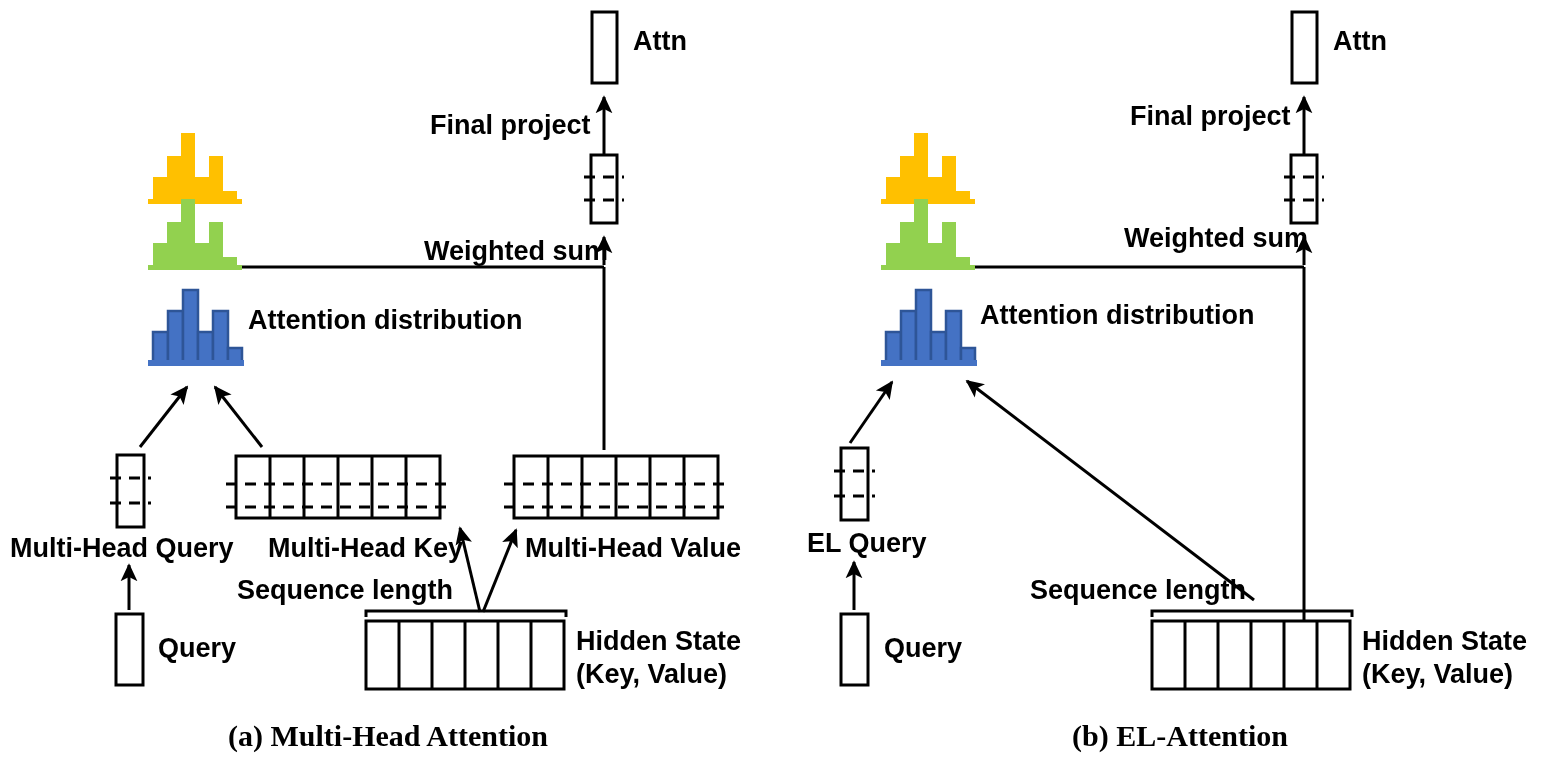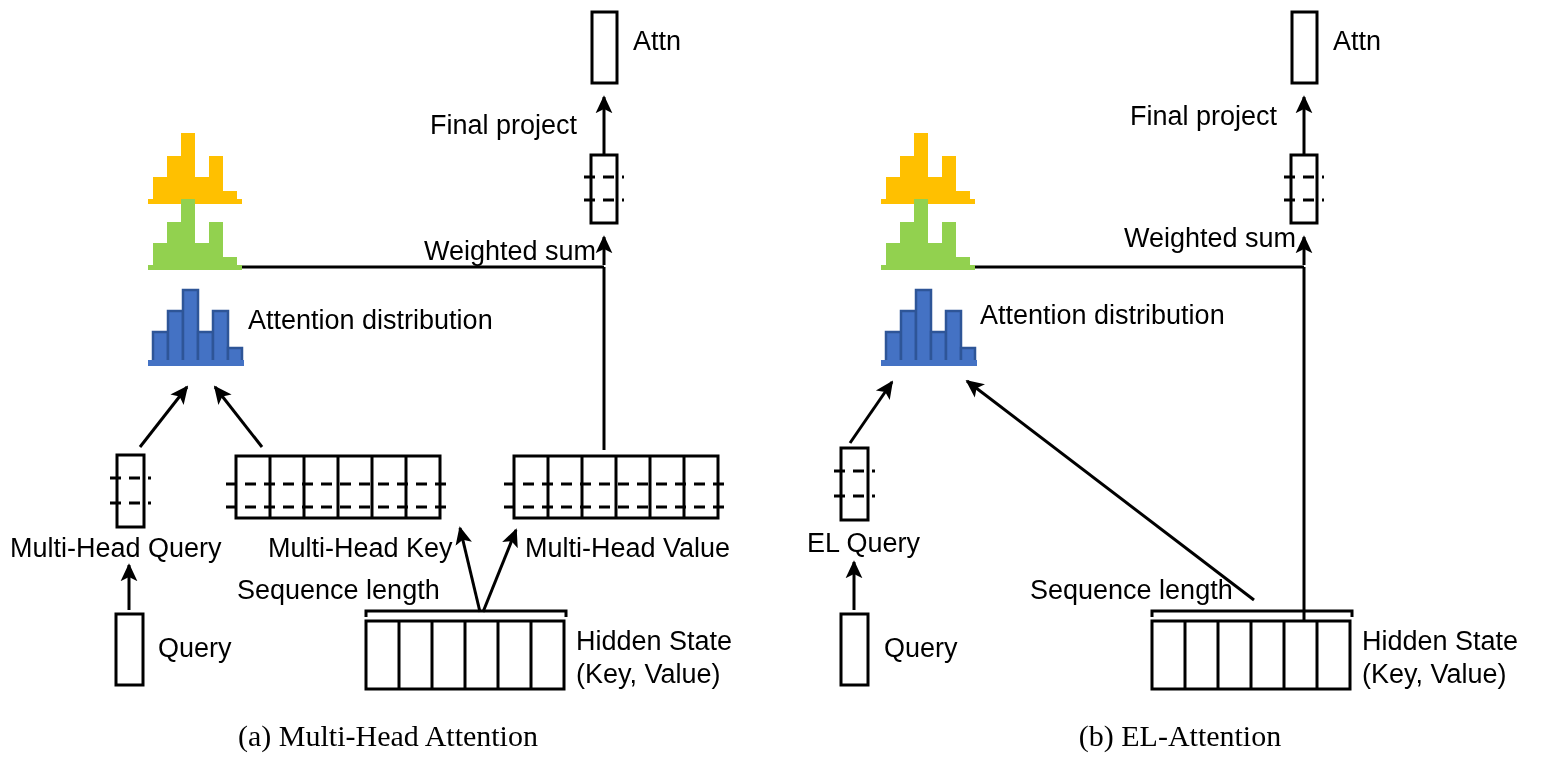--- a/index.html
+++ b/index.html
@@ -11,20 +11,21 @@
     width: 1548px;
     height: 762px;
     font-family: "Liberation Sans", sans-serif;
     overflow: hidden;
     position: relative;
   }
   #figure-root {
     position: relative;
     width: 1548px;
     height: 762px;
+    font-weight: bold;
   }
   svg.diagram {
     position: absolute;
     top: 0;
     left: 0;
     width: 1548px;
     height: 762px;
     display: block;
   }
   .lbl {

